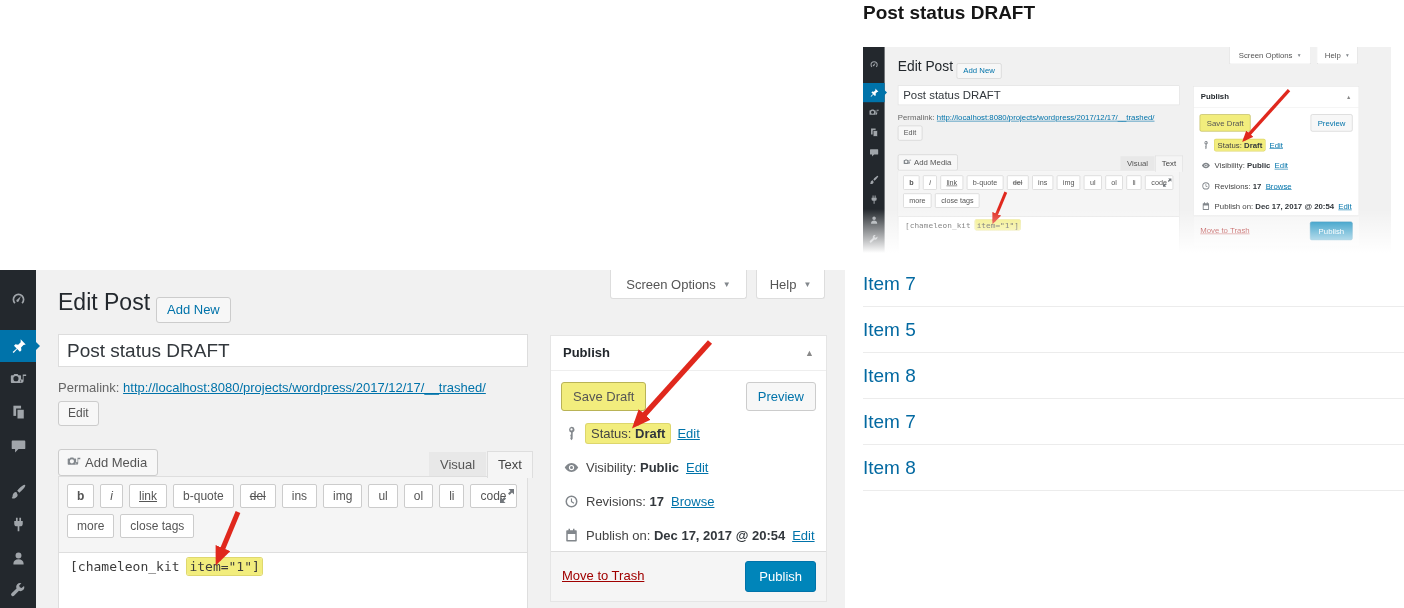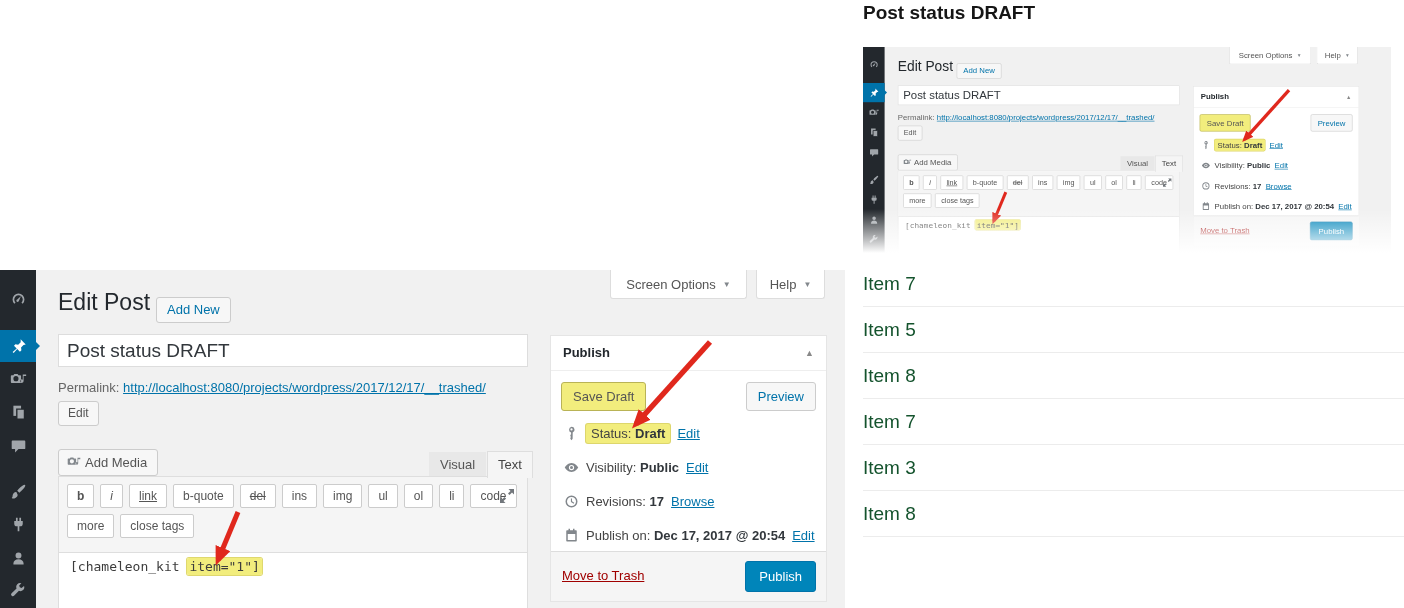--- a/index.html
+++ b/index.html
@@ -10,21 +10,21 @@
   .shot-slot { position:absolute; overflow:hidden; }
   #shot-large { left:0; top:270px; width:845px; height:338px; }
   #shot-small { left:863px; top:47px; width:529px; height:212px; }
   #shot-small .scale-wrap { width:880px; height:352px; transform:scale(0.6); transform-origin:0 0; }
   #shot-small .fade-overlay { position:absolute; left:0; right:0; bottom:0; height:50px; z-index:9;
       background:linear-gradient(rgba(255,255,255,0), #fff 88%); pointer-events:none; }
 
   .widget-heading { position:absolute; left:863px; top:2px; font-size:19px; color:#161616; }
   .item-list { position:absolute; left:863px; top:261px; width:541px; }
   .item-row { height:46px; line-height:46px; border-bottom:1px solid #ececec;
-              font-size:19px; color:#14532d; cursor:pointer; }
+              font-size:19px; color:#0369a1; cursor:pointer; }
 
   
   .wpshot { position:relative; width:880px; height:352px; background:#f1f1f1;
             font-size:13px; color:#444; }
 
   .wp-sidebar { position:absolute; left:0; top:0; width:36px; height:352px; background:#23282d; }
   .side-icon { position:absolute; left:0; width:36px; height:30px;
                display:flex; align-items:center; justify-content:center; color:#a0a5aa; }
   .side-icon svg { width:17px; height:17px; fill:currentColor; }
   .side-icon.active { background:#0073aa; color:#fff; height:32px; }
@@ -433,15 +433,14 @@
   </div>
 </div>
   <div class="fade-overlay"></div>
 </figure>
 
 <nav class="item-list">
   <div class="item-row">Item 7</div>
   <div class="item-row">Item 5</div>
   <div class="item-row">Item 8</div>
   <div class="item-row">Item 7</div>
-  <div class="item-row">Item 3</div>
   <div class="item-row">Item 8</div>
 </nav>
 
 </body></html>

